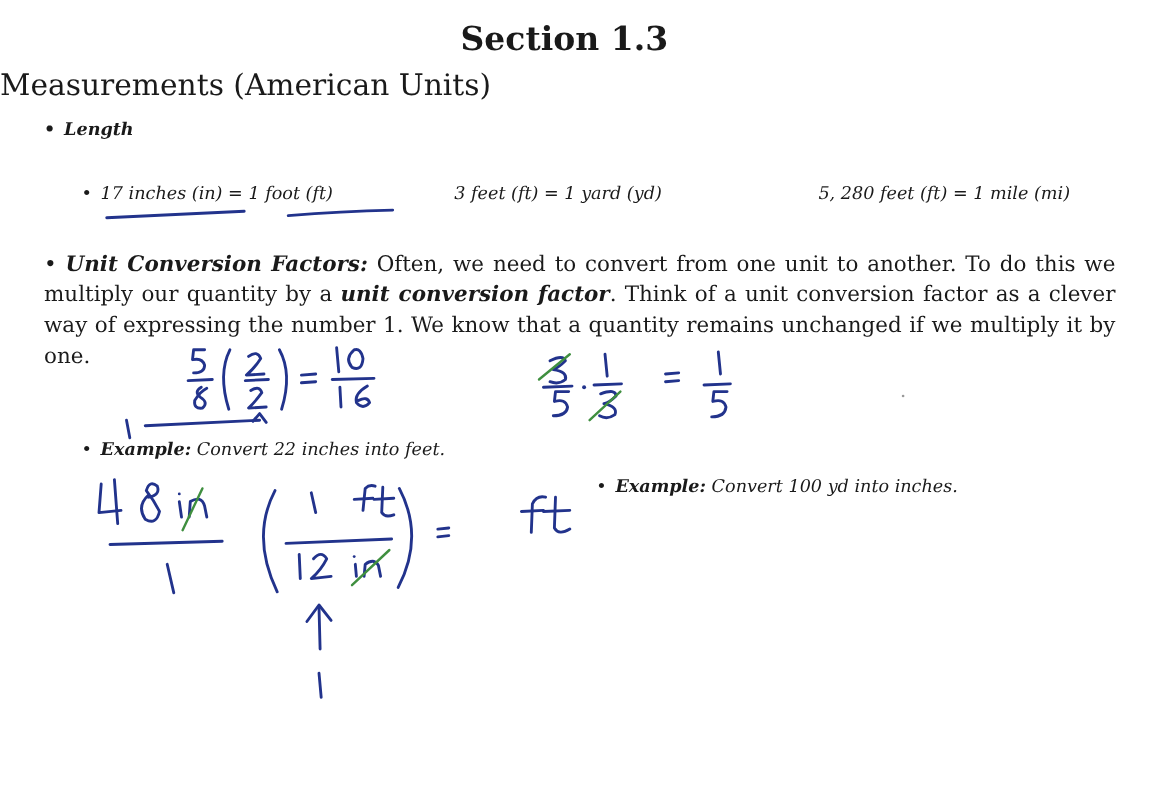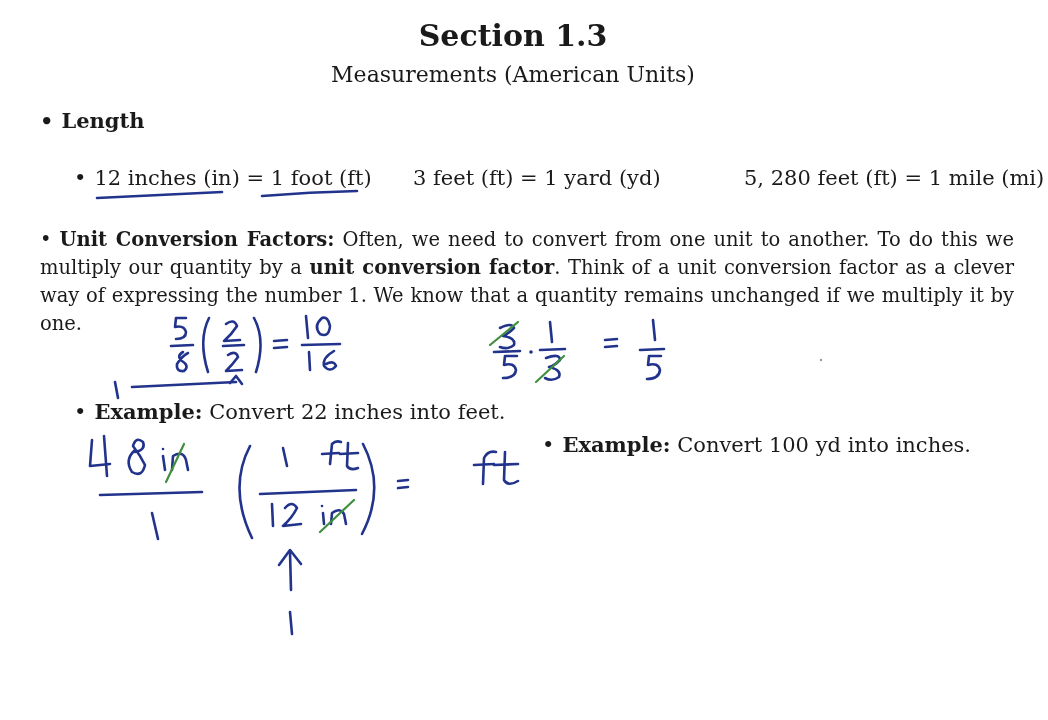--- a/index.html
+++ b/index.html
@@ -1,40 +1,40 @@
 <!DOCTYPE html>
 <html><head>
 <meta charset="utf-8">
 <style>
   html, body { margin:0; padding:0; background:#ffffff; }
   body { width:1048px; height:720px; position:relative; overflow:hidden;
          font-family:"DejaVu Serif", "Liberation Serif", serif; color:#1a1a1a; }
   .abs { position:absolute; white-space:nowrap; }
   .title { left:0; width:1026px; text-align:center; top:18px; font-size:30px; font-weight:bold; }
-  .subtitle { left:0; width:1026px; text-align:center; top:62px; font-size:22px; }
+  .subtitle { left:0; width:1026px; text-align:left; top:62px; font-size:27px; }
   .bullet::before { content:"\2022"; margin-right:8px; }
   .heading { font-weight:bold; }
-  .body-text { font-size:21px; }
+  .body-text { font-size:16px;font-style:italic; }
   .para { position:absolute; left:40px; top:226px; width:974px; font-size:19.5px; line-height:28px;
           text-align:justify; white-space:normal; }
-  .para b { font-weight:bold; }
+  .para b { font-weight:bold;font-style:italic; }
   svg.ink { position:absolute; left:0; top:0; width:1048px; height:720px; pointer-events:none; }
   svg.ink path, svg.ink line, svg.ink polyline { fill:none; stroke-linecap:round; stroke-linejoin:round; }
   .blue { stroke:#22338c; stroke-width:2.6; }
   .green { stroke:#3f8f3f; stroke-width:2.2; }
 </style>
 </head>
 <body>
 
 <div class="abs title">Section 1.3</div>
 <div class="abs subtitle">Measurements (American Units)</div>
 
 <div class="abs body-text bullet heading" style="left:40px; top:108px;"><span>Length</span></div>
 
-<div class="abs body-text bullet" style="left:74px; top:166px;"><span>12 inches (in)</span> <span>=</span> <span>1 foot (ft)</span></div>
+<div class="abs body-text bullet" style="left:74px; top:166px;"><span>17 inches (in)</span> <span>=</span> <span>1 foot (ft)</span></div>
 <div class="abs body-text" style="left:413px; top:166px;">3 feet (ft) = 1 yard (yd)</div>
 <div class="abs body-text" style="left:708px; top:166px;margin-left:36px;">5, 280 feet (ft) = 1 mile (mi)</div>
 
 <div class="para"><span class="bullet"></span><b>Unit Conversion Factors:</b><span> Often, we need to convert from one unit to another. To do this we multiply our quantity by a </span><b>unit conversion factor</b><span>. Think of a unit conversion factor as a clever way of expressing the number 1. We know that a quantity remains unchanged if we multiply it by one.</span></div>
 
 <div class="abs body-text bullet" style="left:74px; top:399px;"><b>Example:</b><span> Convert 22 inches into feet.</span></div>
 <div class="abs body-text bullet" style="left:542px; top:399px;margin-top:33px;"><b>Example:</b><span> Convert 100 yd into inches.</span></div>
 
 <svg class="ink" viewBox="0 0 1048 720">
 

